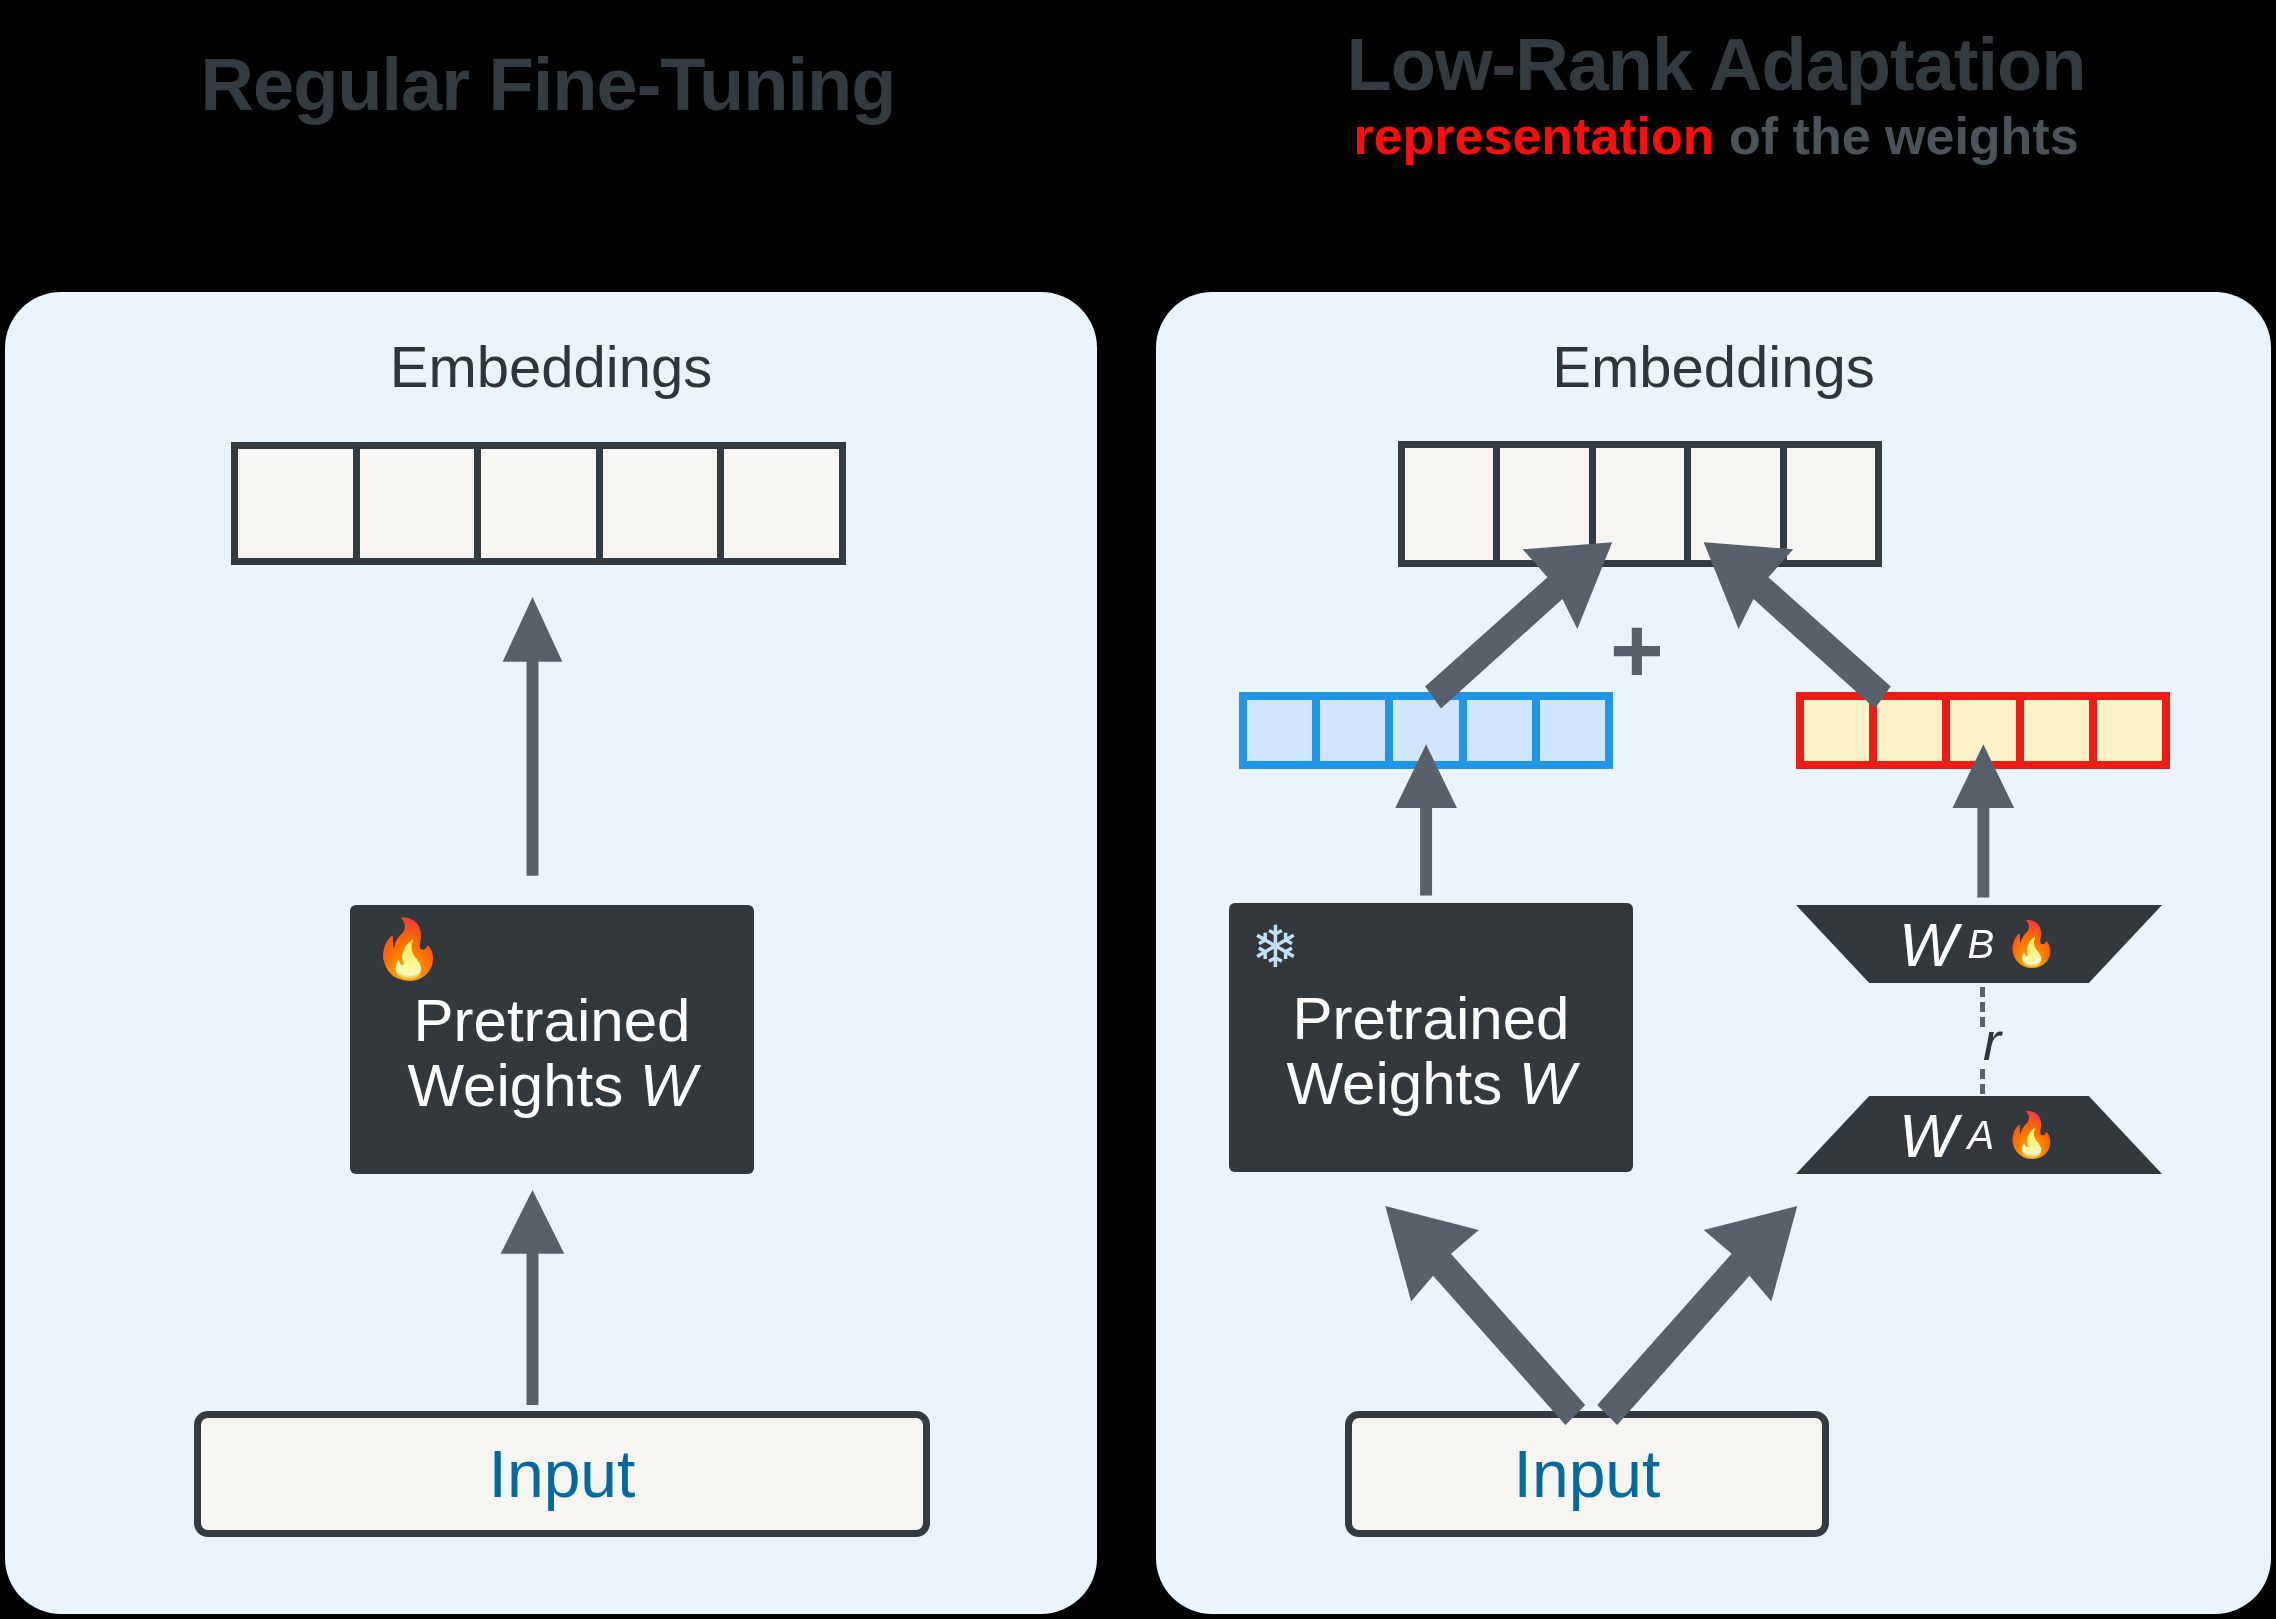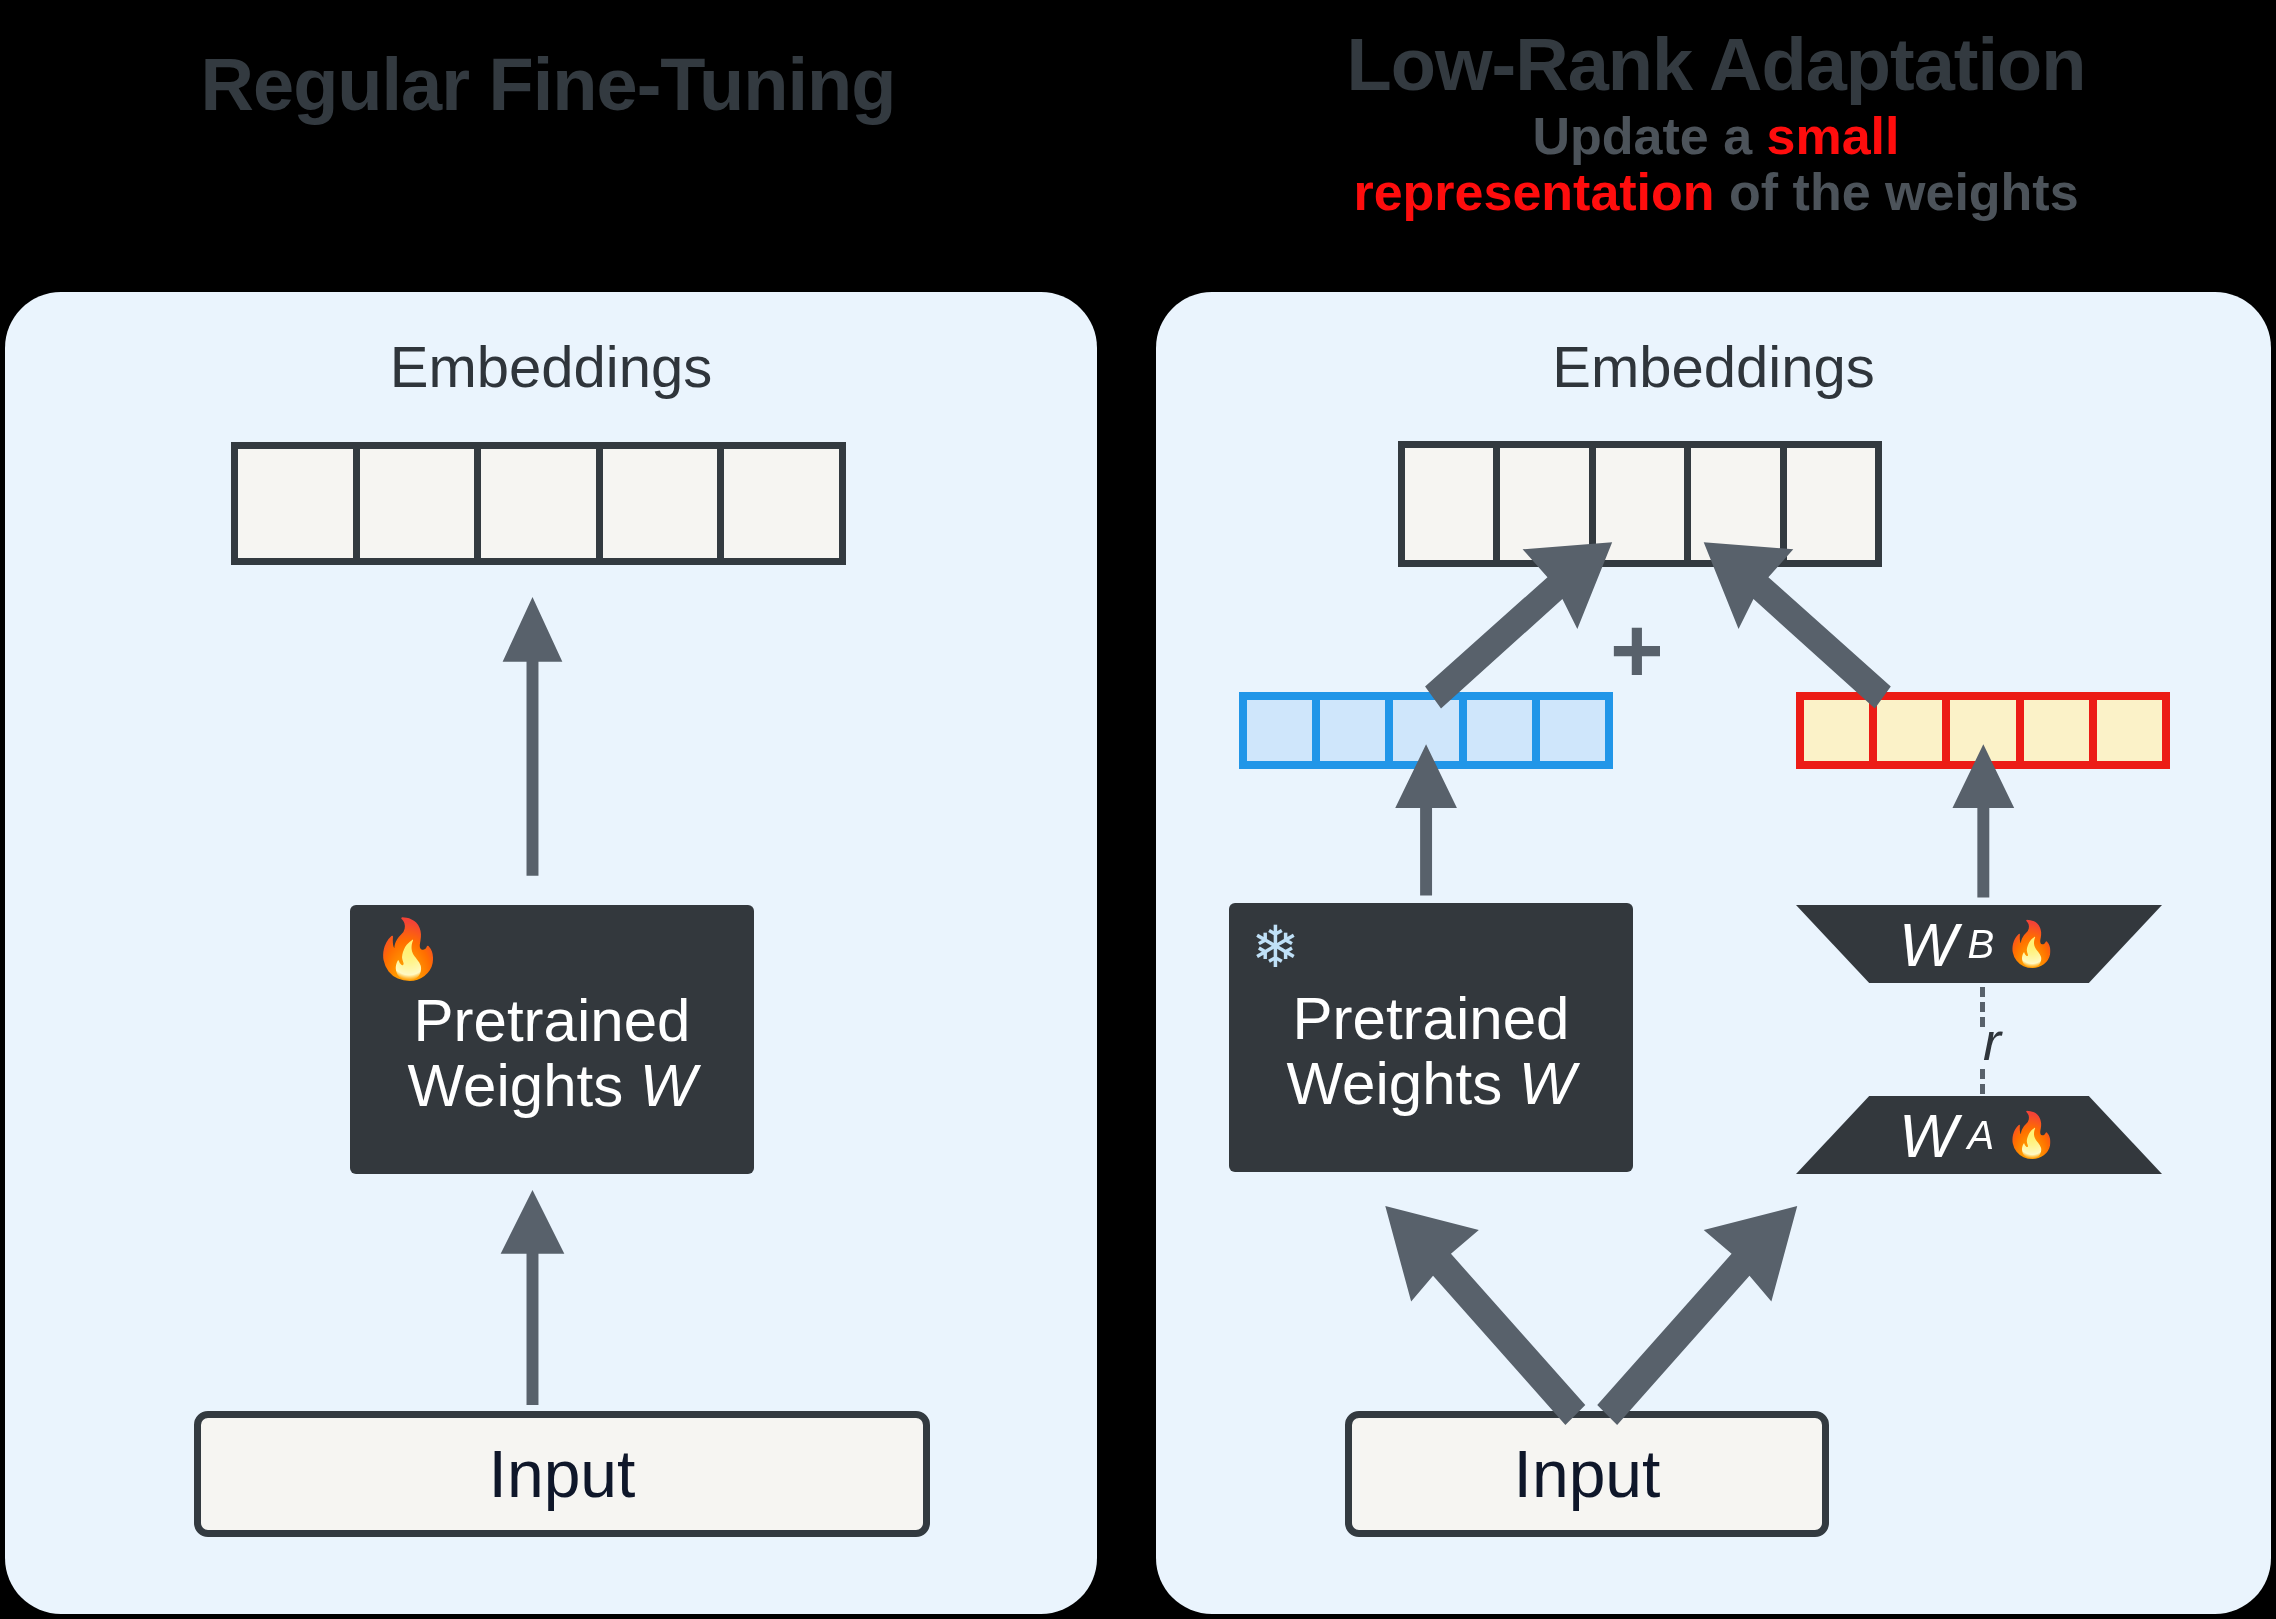--- a/index.html
+++ b/index.html
@@ -51,21 +51,21 @@
   .wbox{background:#33383d;border-radius:6px;color:#fff;
         display:flex;flex-direction:column;align-items:center;justify-content:flex-start;
         padding-top:18px;box-sizing:border-box;}
   .wbox .statusicon{align-self:flex-start;margin-left:22px;font-size:58px;line-height:.9;height:64px;}
   .wbox .wlabel{font-size:60px;line-height:1.08;text-align:center;margin-top:2px;}
   .wbox .wlabel i{font-style:italic;}
 
   
   .inputbox{background:#f6f5f2;border:7px solid #333a40;border-radius:14px;
             display:flex;align-items:center;justify-content:center;
-            font-size:66px;color:#0f172a;box-sizing:border-box;}
+            font-size:66px;color:#0369a1;box-sizing:border-box;}
 
   
   .trap{position:absolute;display:flex;align-items:center;justify-content:center;}
   .trap .shape{position:absolute;inset:0;background:#33383d;}
   .trap.down .shape{clip-path:polygon(0% 0%,100% 0%,80% 100%,20% 100%);}
   .trap.up   .shape{clip-path:polygon(20% 0%,80% 0%,100% 100%,0% 100%);}
   .trap .tlabel{position:relative;color:#fff;font-size:62px;font-style:italic;
                 white-space:nowrap;display:flex;align-items:center;gap:10px;}
   .trap .tlabel sub{font-size:40px;font-style:italic;}
   .trap .fire{font-style:normal;font-size:44px;}
@@ -85,21 +85,20 @@
 
 <div class="stage">
 
   <div class="head" id="head-left">
     <div class="title">Regular Fine-Tuning</div>
   </div>
 
   <div class="head" id="head-right">
     <div class="title">Low-Rank Adaptation</div>
     <div class="subtitle">
-      <div><span>Update a </span><span class="hl">small</span></div>
       <div><span class="hl">representation</span><span> of the weights</span></div>
     </div>
   </div>
 
   <div class="panel" id="panel-left"></div>
 
   <div class="abs emb-label" style="left:5px;top:338px;width:1092px;">Embeddings</div>
 
   <div class="abs tokrow row-plain" style="left:231px;top:442px;width:615px;height:123px;">
     <div class="cell"></div>

